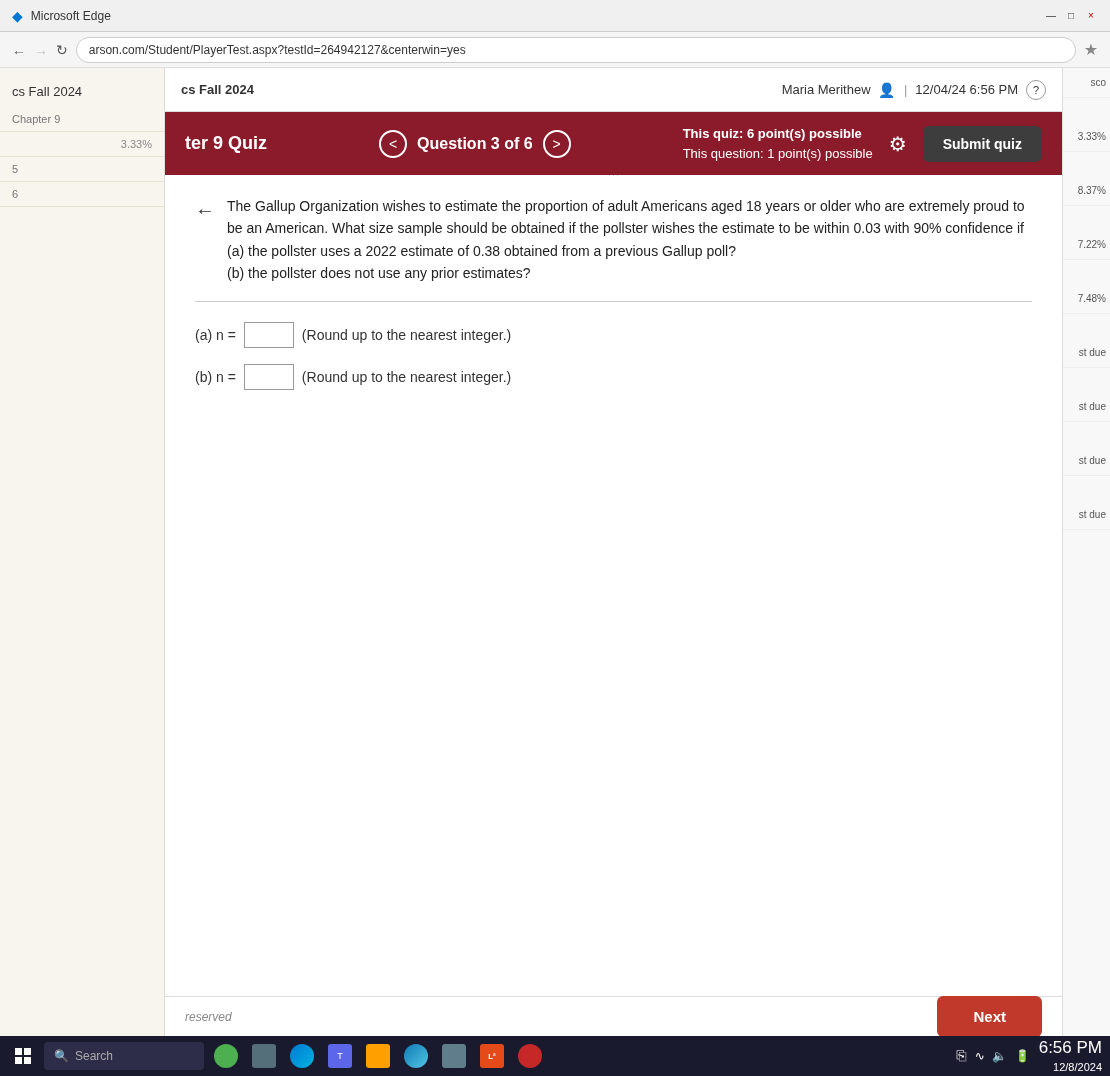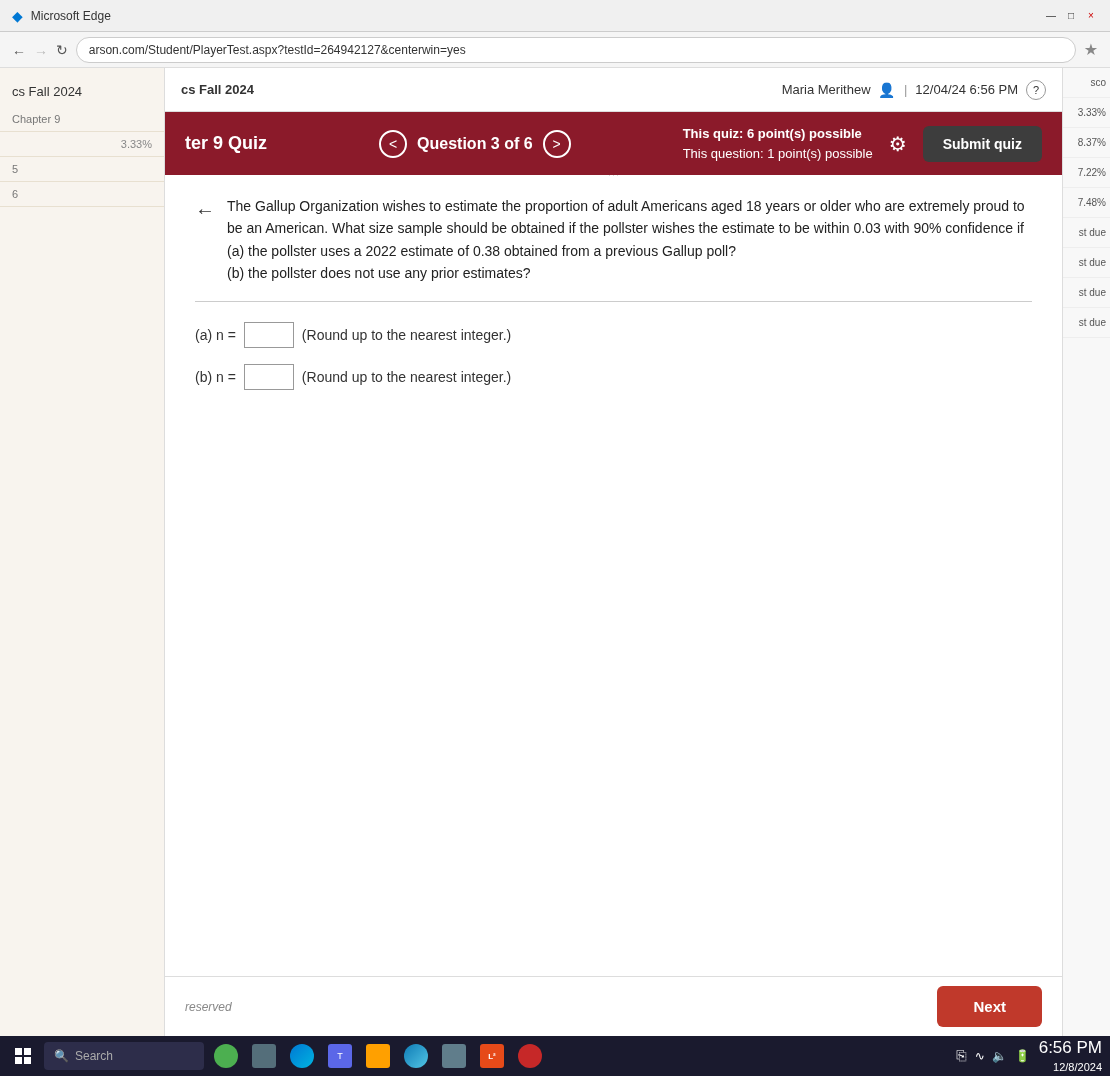--- a/index.html
+++ b/index.html
@@ -260,21 +260,21 @@
       width: 50px;
       height: 26px;
       border: 1px solid #999;
       padding: 2px 6px;
       font-size: 13px;
     }
 
     
     .bottom-bar {
       background: white;
-      height: 60px;
+      height: 40px;
       display: flex;
       align-items: center;
       justify-content: space-between;
       padding: 0 20px;
       border-top: 1px solid #ddd;
     }
     .next-btn {
       background: #c0392b;
       color: white;
       border: none;
@@ -292,20 +292,21 @@
     }
 
     
     .right-sidebar {
       width: 48px;
       background: #f8f8f8;
       border-left: 1px solid #ddd;
       overflow: hidden;
       display: flex;
       flex-direction: column;
+      gap: 24px;
     }
     .right-item {
       padding: 8px 4px;
       font-size: 10px;
       color: #555;
       border-bottom: 1px solid #eee;
       text-align: right;
       line-height: 1.3;
     }
 

